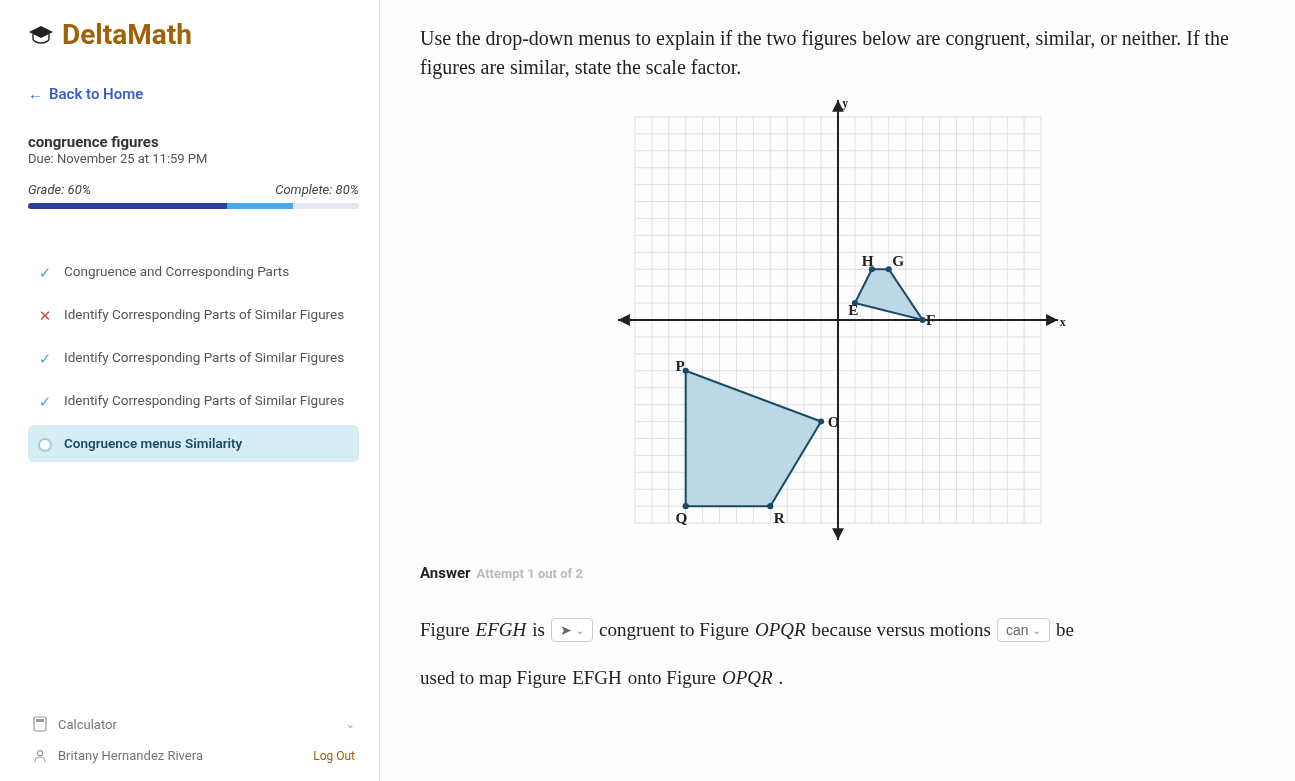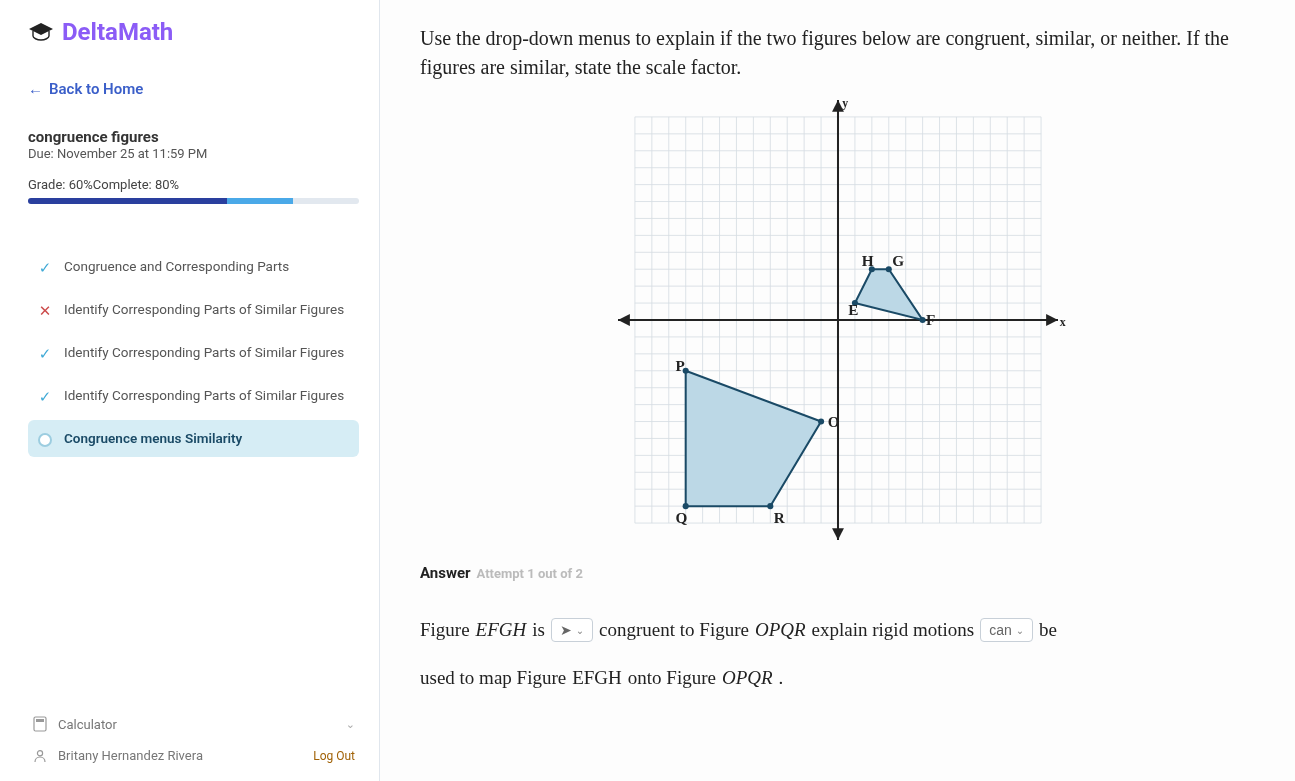--- a/index.html
+++ b/index.html
@@ -19,23 +19,23 @@
     border-right: 1px solid #e0e6ed;
     display: flex;
     flex-direction: column;
     padding: 18px 20px 10px 28px;
     position: relative;
   }
   .logo-row {
     display: flex;
     align-items: center;
     gap: 8px;
-    font-size: 24px;
+    font-size: 28px;
     font-weight: 700;
-    color: #8b5cf6;
+    color: #a16207;
     margin-bottom: 34px;
   }
   .logo-icon svg { display:block; }
   .back-link {
     color: #3b5fc9;
     font-size: 15px;
     font-weight: 600;
     display: flex;
     align-items: center;
     gap: 6px;
@@ -48,23 +48,25 @@
     color: #333;
     margin-bottom: 0;
   }
   .due-line {
     font-size: 13px;
     color: #555;
     margin-bottom: 16px;
   }
   .stats-row {
     display: flex;
+    justify-content: space-between;
     font-size: 13px;
     color: #444;
     margin-bottom: 6px;
+    font-style: italic;
   }
   .progress-track {
     height: 6px;
     background: #e2e8ef;
     border-radius: 3px;
     overflow: hidden;
     display: flex;
     margin-bottom: 44px;
   }
   .progress-grade { background: #2a3f9e; height:100%; }
@@ -341,21 +343,21 @@
   <div class="sentence">
     <span>Figure </span>
     <span class="figname">EFGH</span>
     <span> is </span>
     <span class="dd">
       <span>➤</span>
       <span class="caret">⌄</span>
     </span>
     <span> congruent to Figure </span>
     <span class="figname">OPQR</span>
-    <span> explain rigid motions </span>
+    <span> because versus motions </span>
     <span class="dd">
       <span>can</span>
       <span class="caret">⌄</span>
     </span>
     <span> be</span>
     <span style="flex-basis:100%;height:0"></span>
     <span>used to map Figure </span>
     <span class="" counteract="figname">EFGH</span>
     <span> onto Figure </span>
     <span class="figname">OPQR</span>

